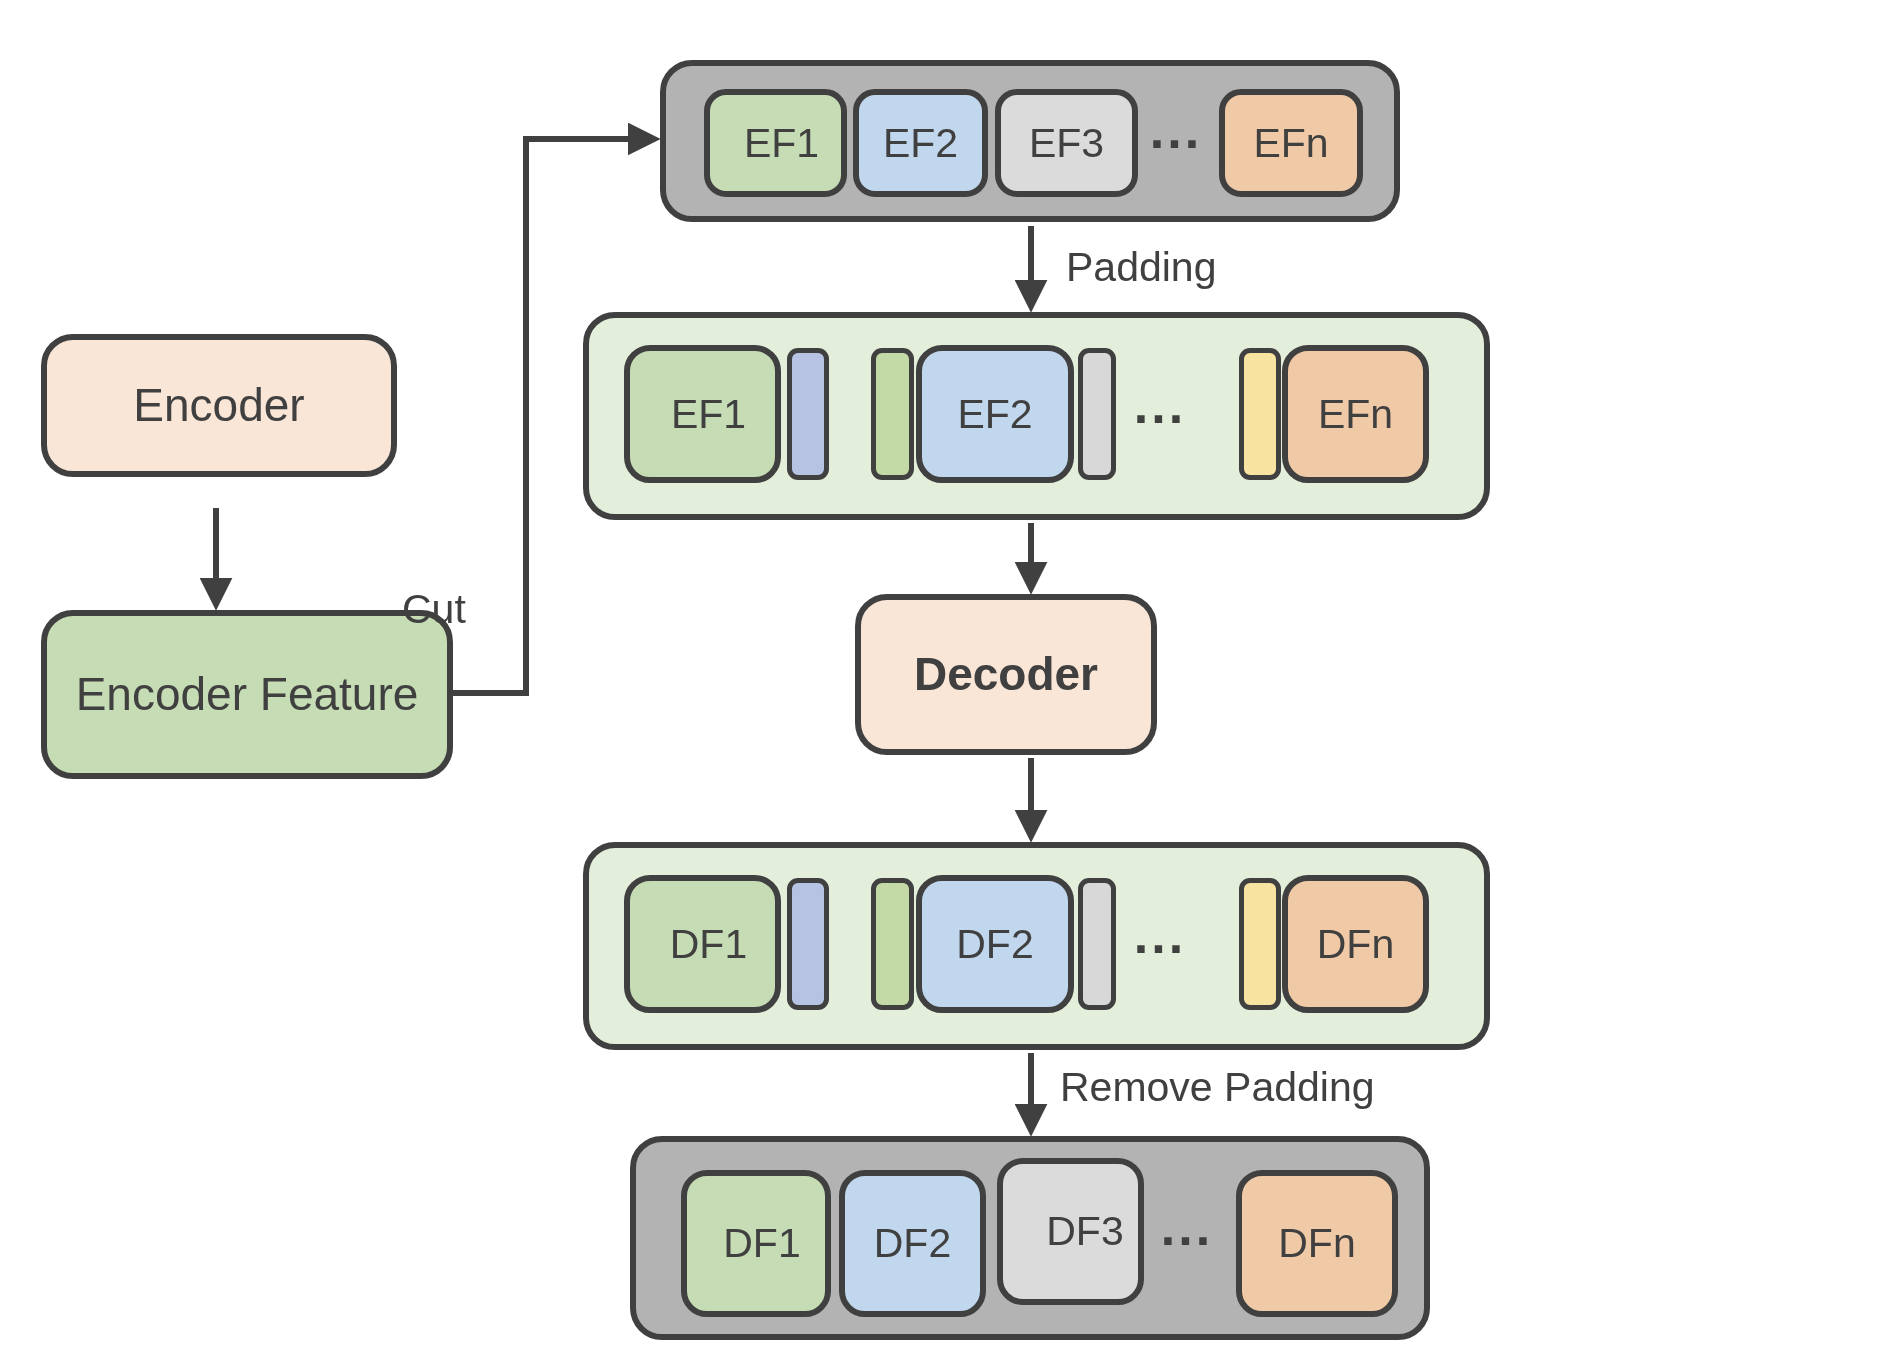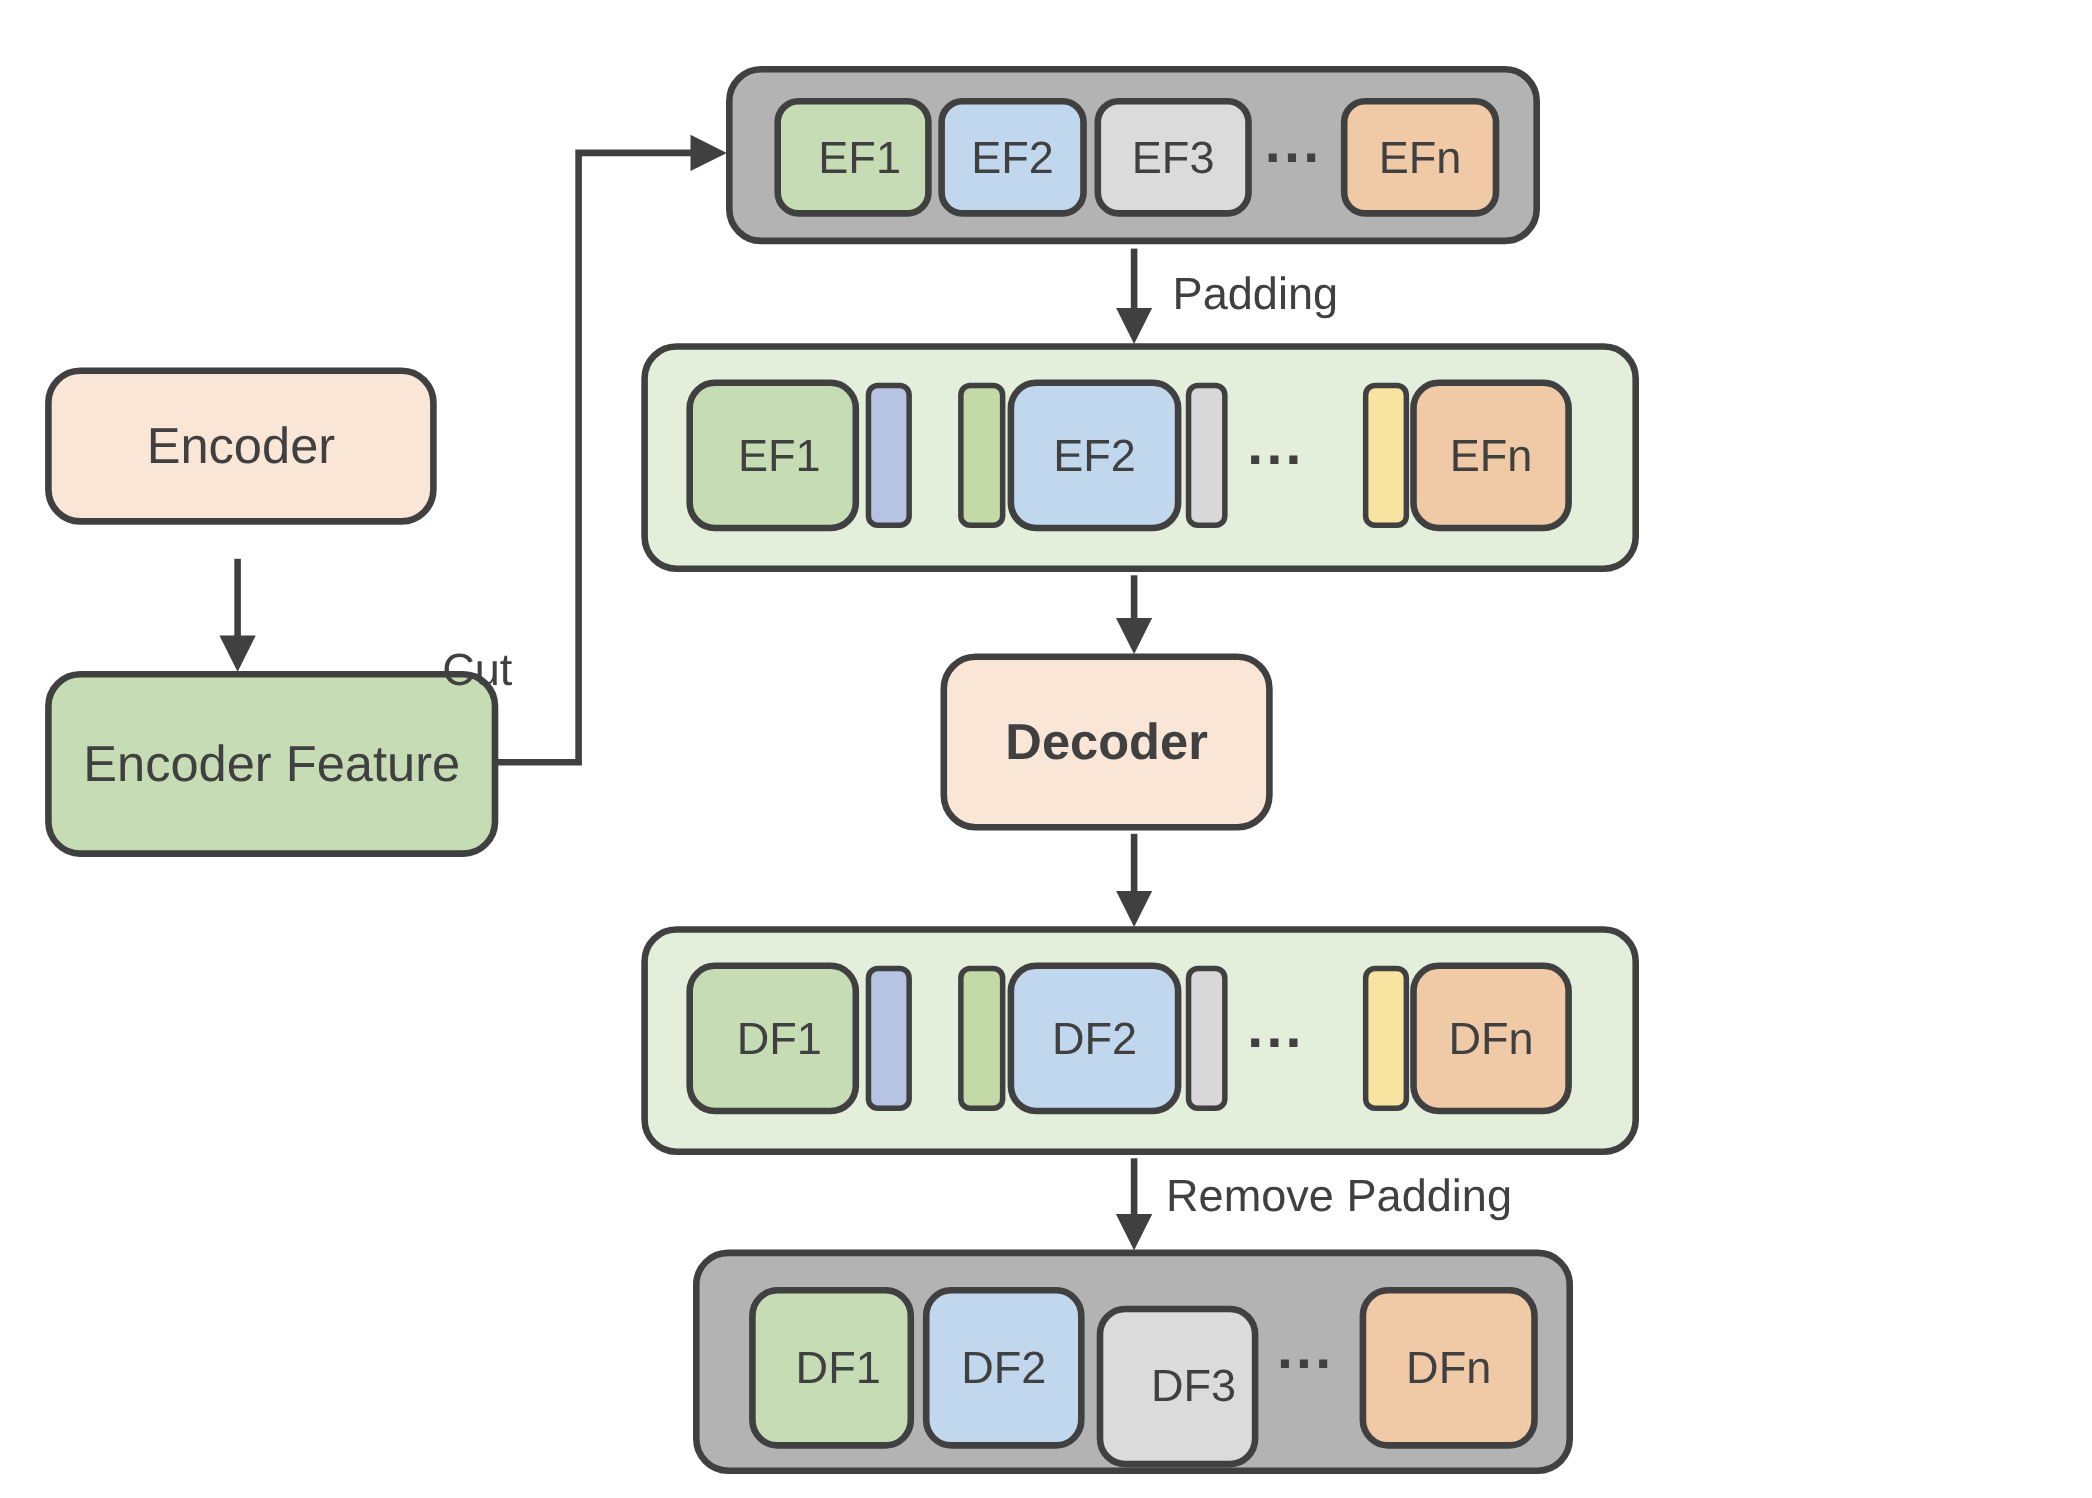--- a/index.html
+++ b/index.html
@@ -143,21 +143,21 @@
 
   <div class="lbl" style="left:1060px;top:1064px;">Remove Padding</div>
 
   <div class="strip graystrip" style="left:630px;top:1136px;width:800px;height:204px;">
     <div class="fbox big c-green" style="left:45px;top:28px;width:150px;height:147px;">
       <span>DF1</span>
     </div>
     <div class="fbox big c-blue" style="left:203px;top:28px;width:147px;height:147px;">
       <span>DF2</span>
     </div>
-    <div class="fbox big c-gray" style="left:361px;top:45px;width:147px;height:147px;padding-left:29px;">
+    <div class="fbox big c-gray" style="left:361px;top:16px;width:147px;height:147px;padding-left:29px;">
       <span>DF3</span>
     </div>
     <div class="dots" style="left:501px;top:0;width:100px;height:204px;">
         <span>...</span>
       </div>
     <div class="fbox big c-orange" style="left:600px;top:28px;width:162px;height:147px;">
       <span>DFn</span>
     </div>
   </div>
 

